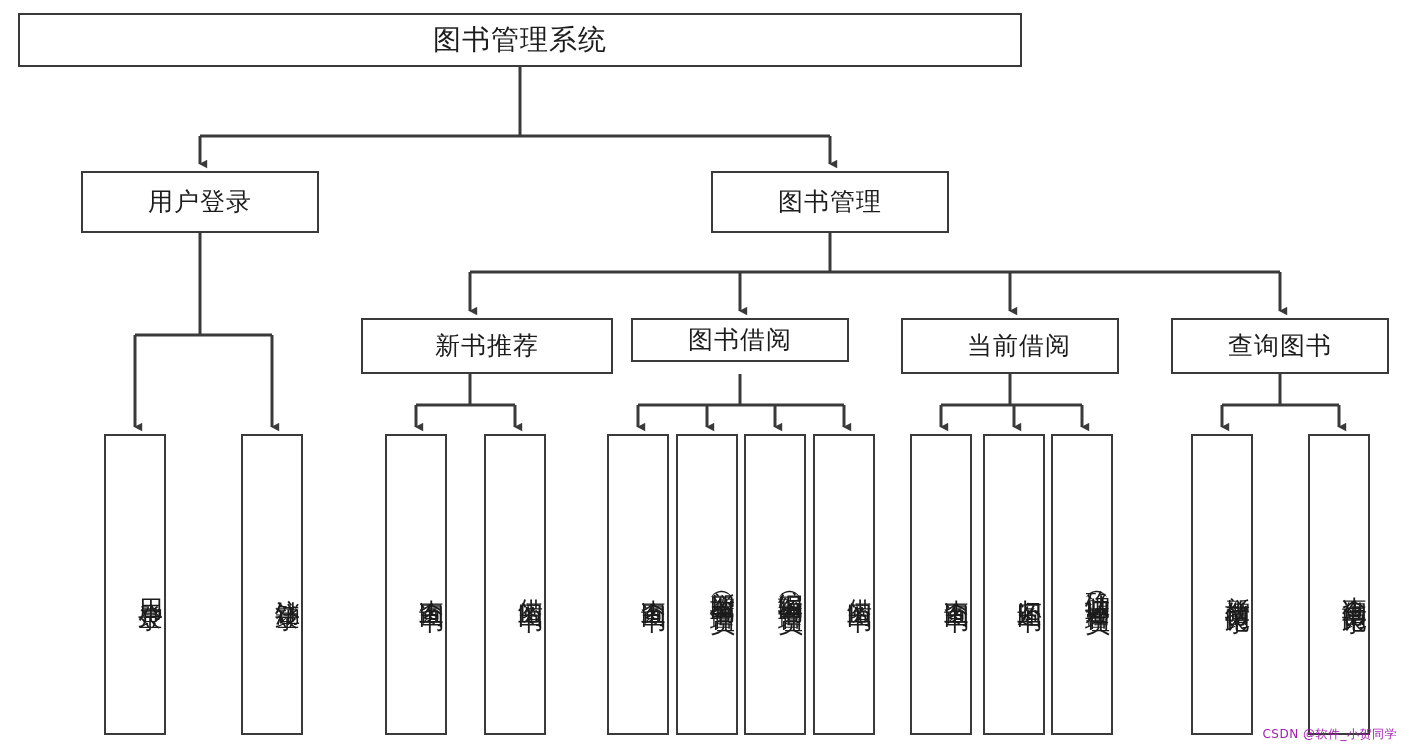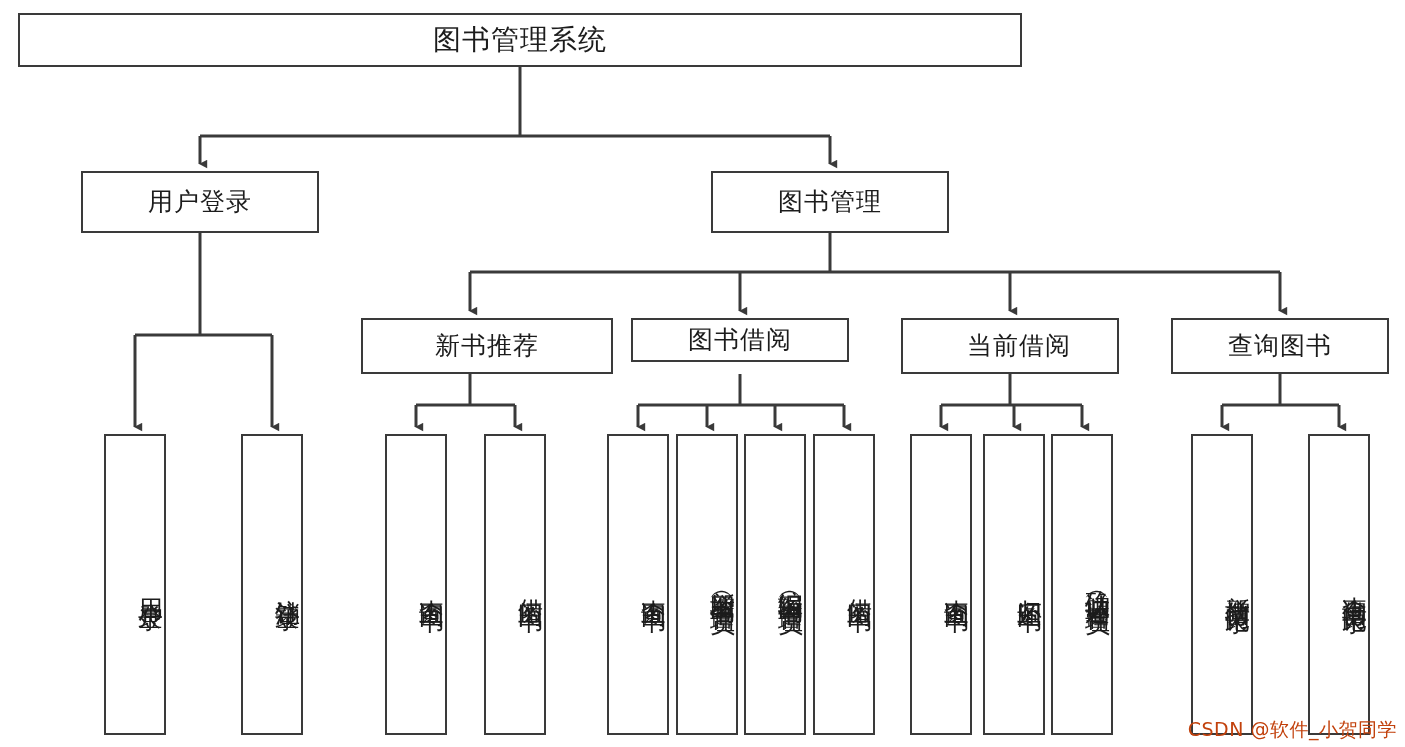--- a/index.html
+++ b/index.html
@@ -56,22 +56,22 @@
     text-orientation: upright;
     white-space: nowrap;
   }
   .node.root {
     font-size: 28px;
   }
   .watermark {
     position: absolute;
     right: 8px;
     bottom: 4px;
-    font-size: 19px;
-    color: #c2410c;
+    font-size: 12px;
+    color: #a21caf;
     letter-spacing: 0.5px;
     white-space: nowrap;
   }
 </style>
 </head>
 <body>
 
 <div id="canvas">
 
   <svg class="links" viewBox="0 0 1405 747" xmlns="http://www.w3.org/2000/svg">

